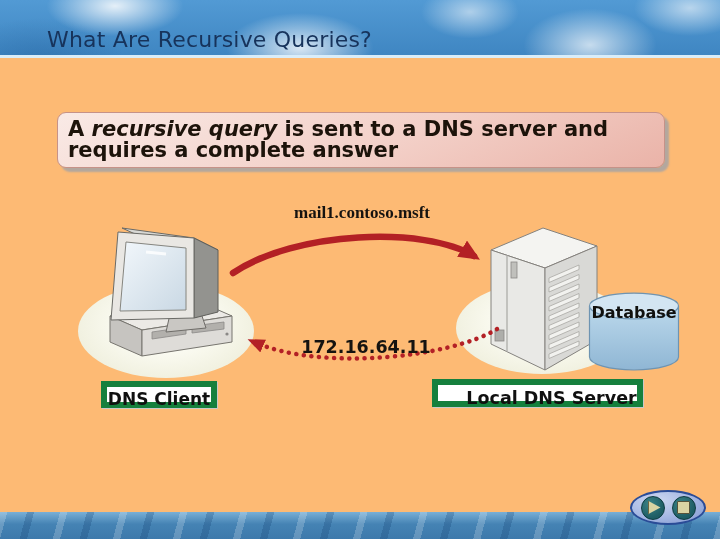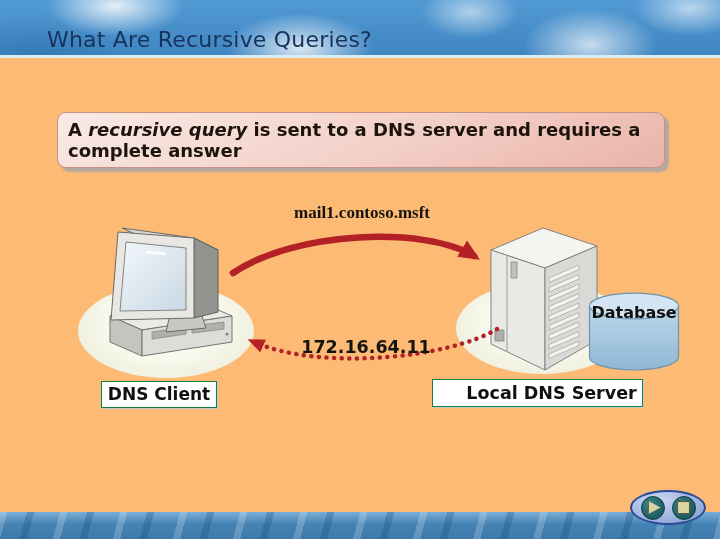--- a/index.html
+++ b/index.html
@@ -26,21 +26,21 @@
     color:var(--title-navy,#17335b);
   }
   
   .callout{
     position:absolute;left:57px;top:112px;width:608px;height:56px;
     border-radius:9px;border:1px solid #c69288;
     background:linear-gradient(155deg, var(--callout-pink-light,#f9eae6) 0%, #f3d0c8 55%, var(--callout-pink-dark,#eab3a8) 100%);
     box-shadow:4px 4px 2px #b3a79e;
     box-sizing:border-box;padding:6px 12px 0 10px;
   }
-  .callout-text{margin:0;font-size:18px;font-weight:bold;line-height:21px;color:#1c130a;}
+  .callout-text{margin:0;font-size:21px;font-weight:bold;line-height:21px;color:#1c130a;}
   .callout-text em{font-style:italic;}
   
   .ellipse{position:absolute;border-radius:50%;z-index:1;
     background:radial-gradient(ellipse at 50% 42%, #fbfbf2 35%, #efefdd 78%, #e3e3cd 100%);
   }
   .client-ellipse{left:78px;top:284px;width:176px;height:94px;}
   .server-ellipse{left:456px;top:282px;width:172px;height:92px;}
   .client-icon{position:absolute;left:90px;top:224px;z-index:2;}
   .server-icon{position:absolute;left:485px;top:222px;z-index:2;}
   .database{position:absolute;left:556px;top:292px;width:92px;height:82px;z-index:3;margin-left:32px;}
@@ -48,21 +48,21 @@
     position:absolute;left:0;top:11px;width:92px;text-align:center;
     font-size:16px;font-weight:bold;color:#10100e;
   }
   .arrows{position:absolute;left:0;top:0;width:720px;height:539px;z-index:4;pointer-events:none;}
   .arrow-stroke{stroke:var(--accent-red,#b32025);fill:none;}
   .arrow-fill{fill:var(--accent-red,#b32025);}
   .lbl{position:absolute;z-index:5;font-weight:bold;color:#151310;text-align:center;}
   .query-label{left:262px;top:203px;width:200px;font-size:17px;font-family:Liberation Serif, serif;}
   .response-label{left:276px;top:337px;width:180px;font-size:17.5px;}
   .caption{
-    position:absolute;z-index:5;background:#ffffff;border:1px solid #15803d;
+    position:absolute;z-index:5;background:#ffffff;border:6px solid #15803d;
     box-shadow:1px 1px 0 #c8c8c8;box-sizing:border-box;
     font-weight:bold;color:#101010;text-align:center;
   }
   .client-caption{left:101px;top:381px;width:116px;height:27px;font-size:17px;line-height:25px;}
   .server-caption{left:432px;top:379px;width:211px;height:28px;font-size:17.5px;line-height:26px;padding-left:28px;}
   
   .footer{
     position:absolute;left:0;bottom:0;width:720px;height:27px;z-index:6;
     background:
       repeating-linear-gradient(105deg,

